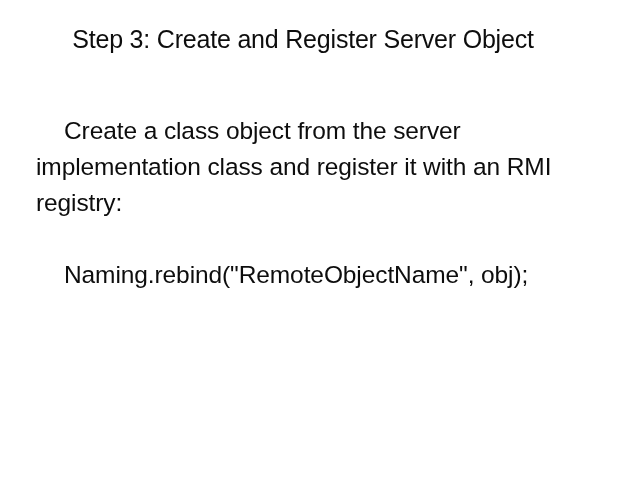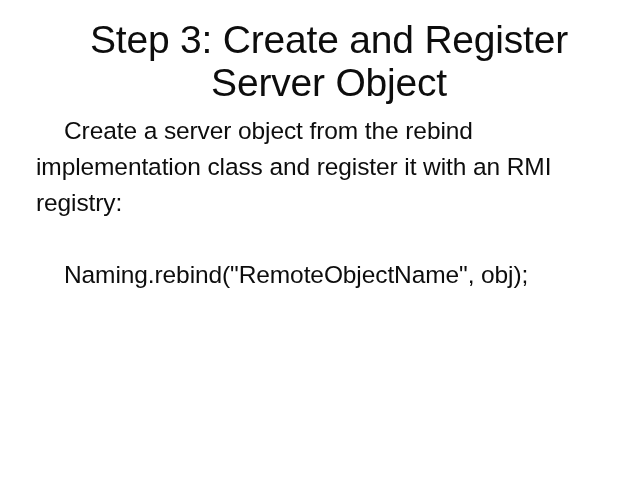--- a/index.html
+++ b/index.html
@@ -16,26 +16,26 @@
     position: relative;
     width: 638px;
     height: 478px;
     background: #ffffff;
     overflow: hidden;
     box-sizing: border-box;
   }
 
   .slide-title {
     position: absolute;
-    left: 28px;
+    left: 2px;
     top: 18px;
     width: 602px;
     text-align: center;
     font-family: "Liberation Sans", "DejaVu Sans", sans-serif;
-    font-size: 39px;
+    font-size: 25px;
     font-weight: 400;
     line-height: 43px;
     color: #0d0d0d;
     letter-spacing: -0.2px;
   }
 
   .slide-body {
     position: absolute;
     left: 36px;
     top: 113px;
@@ -65,20 +65,20 @@
   }
 </style>
 </head>
 <body>
 
 <div class="slide">
 
   <div class="slide-title">Step 3: Create and Register Server Object</div>
 
   <div class="slide-body">
-    <p class="body-paragraph">Create a server object from the rebind implementation class and register it with an RMI registry:</p>
+    <p class="body-paragraph">Create a class object from the server implementation class and register it with an RMI registry:</p>
 
     <div class="body-spacer"></div>
 
     <p class="code-line">Naming.rebind("RemoteObjectName", obj);</p>
   </div>
 
 </div>
 
 </body></html>

